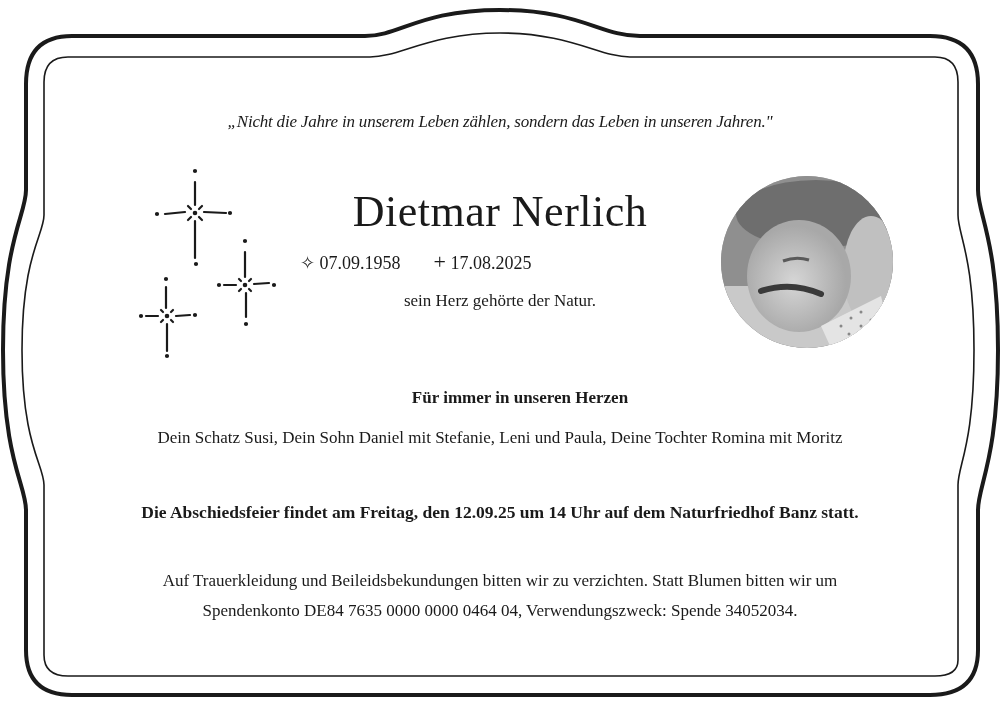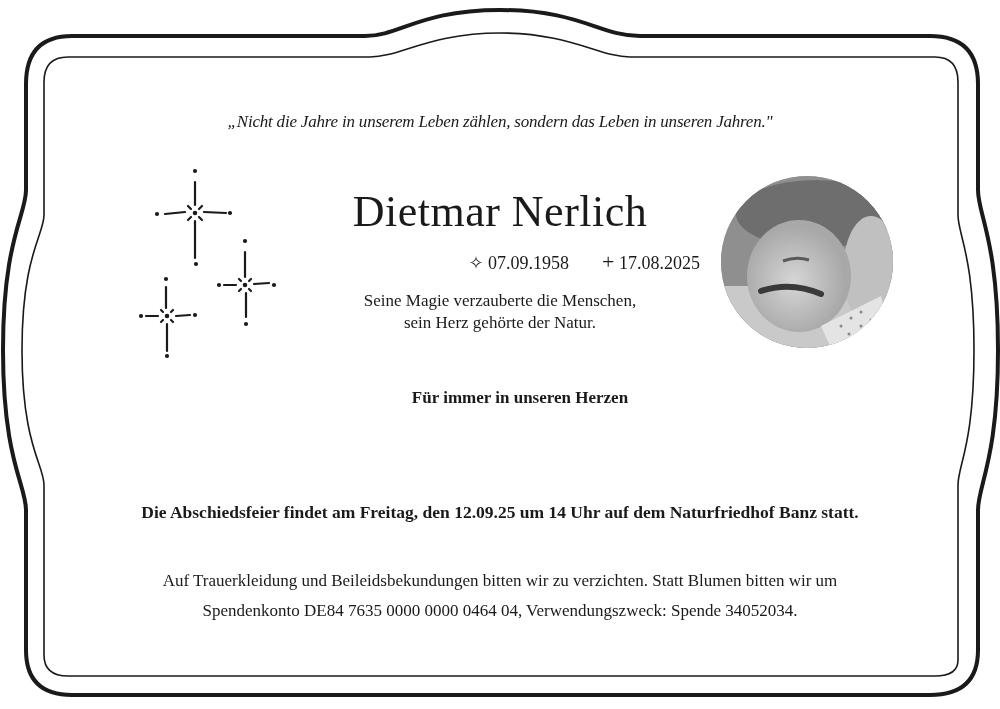--- a/index.html
+++ b/index.html
@@ -2,21 +2,21 @@
 <html><head>
 <meta charset="utf-8">
 <style>
   html, body { margin: 0; padding: 0; background: #ffffff; }
   body { width: 1000px; height: 709px; position: relative; overflow: hidden; color: #1a1a1a; }
   .frame { position: absolute; left: 0; top: 0; width: 1000px; height: 709px; }
   .abs { position: absolute; }
   .center { text-align: center; left: 0; width: 1000px; }
   .quote { top: 112px; font-family: "DejaVu Serif", serif; font-style: italic; font-size: 17.5px; letter-spacing: -0.2px; }
   .name { top: 186px; font-family: "Liberation Serif", serif; font-size: 44px; letter-spacing: 0.5px; left: 300px; width: 400px; text-align: center; }
-  .dates { top: 252px; font-family: "Liberation Serif", serif; font-size: 18px; left: 300px; width: 400px; text-align: right; }
+  .dates { top: 252px; font-family: "Liberation Serif", serif; font-size: 18px; left: 300px; width: 400px; text-align: left; }
   .dates .gap { display: inline-block; width: 24px; }
   .motto { top: 290px; font-family: "Liberation Serif", serif; font-size: 17px; line-height: 22px; left: 300px; width: 400px; text-align: center; }
   .body-text { font-family: "Liberation Serif", serif; font-size: 17px; }
   .heading { top: 388px; font-weight: bold; padding-left: 20px; }
   .family { top: 422px; line-height: 32px; }
   .ceremony { top: 502px; font-weight: bold; font-size: 17.5px; }
   .note { top: 566px; line-height: 30px; }
   .photo { left: 721px; top: 176px; width: 172px; height: 172px; border-radius: 50%; overflow: hidden; background: #9a9a9a; }
   .stars { left: 130px; top: 160px; width: 160px; height: 200px; }
 </style>
@@ -87,21 +87,20 @@
 
 <div class="abs dates">
   <span>✧</span>
   <span>07.09.1958</span>
   <span class="gap"></span>
   <span style="font-size:22px;line-height:18px;">+</span>
   <span>17.08.2025</span>
 </div>
 
 <div class="abs motto">
-  <div>Seine Magie verzauberte die Menschen,</div>
   <div>sein Herz gehörte der Natur.</div>
 </div>
 
 <div class="abs photo">
   <svg width="172" height="172" viewBox="0 0 172 172" xmlns="http://www.w3.org/2000/svg">
     <defs>
       <radialGradient id="face" cx="0.45" cy="0.55" r="0.5">
         <stop offset="0" stop-color="#d6d6d6"></stop>
         <stop offset="1" stop-color="#a8a8a8"></stop>
       </radialGradient>
@@ -123,20 +122,21 @@
         <circle cx="150" cy="144" r="1.5"></circle>
       <circle cx="138" cy="164" r="1.5"></circle>
         <circle cx="150" cy="158" r="1.5"></circle>
     </g>
   </svg>
 </div>
 
 <div class="abs center body-text heading">Für immer in unseren Herzen</div>
 
 <div class="abs center body-text family">
+  <div>Dein Schatz Susi, Dein Sohn Daniel mit Stefanie, Leni und Paula, Deine Tochter Romina mit Moritz</div>
 </div>
 
 <div class="abs center body-text ceremony">Die Abschiedsfeier findet am Freitag, den 12.09.25 um 14 Uhr auf dem Naturfriedhof Banz statt.</div>
 
 <div class="abs center body-text note">
   <div>Auf Trauerkleidung und Beileidsbekundungen bitten wir zu verzichten. Statt Blumen bitten wir um</div>
   <div>Spendenkonto DE84 7635 0000 0000 0464 04, Verwendungszweck: Spende 34052034.</div>
 </div>
 
 </body></html>

